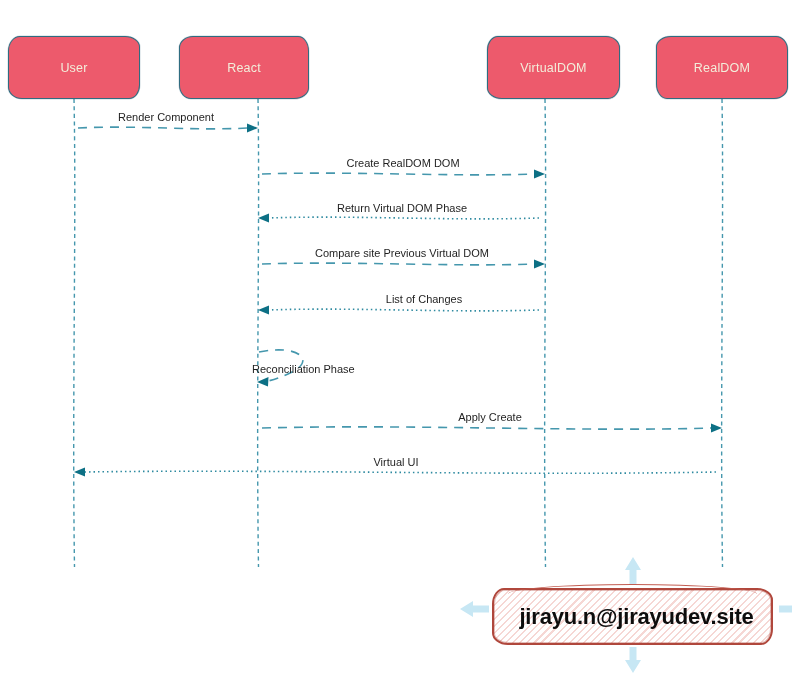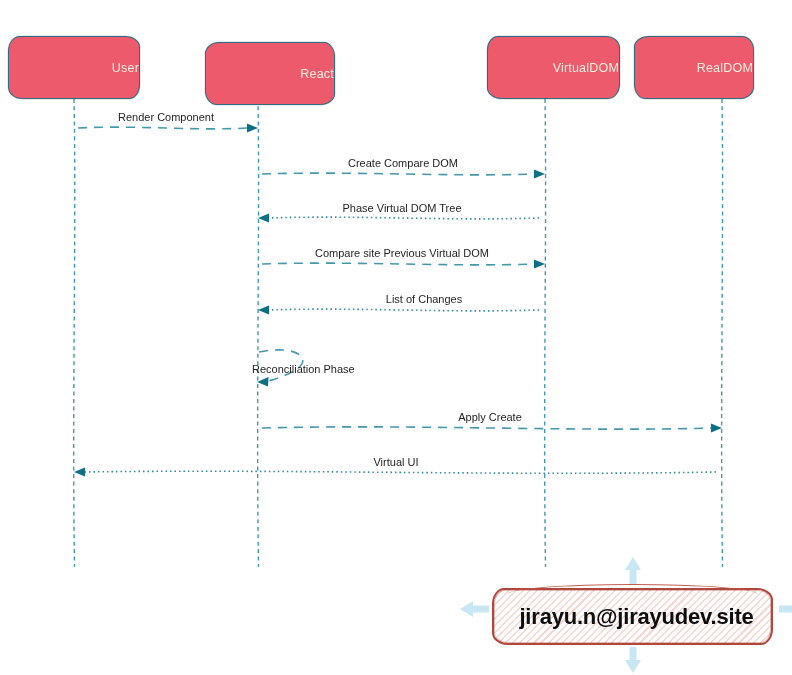--- a/index.html
+++ b/index.html
@@ -5,29 +5,29 @@
   html,body{margin:0;padding:0;background:#fff;}
   .stage{
     position:relative;width:792px;height:675px;background:#ffffff;
     overflow:hidden;font-family:"Liberation Sans",sans-serif;
   }
   .stage svg{position:absolute;left:0;top:0;}
   
   .actor{
     position:absolute;top:36px;height:63px;
     background:#ed5a6c;border:1.6px solid #2f6c80;
-    display:flex;align-items:center;justify-content:flex-end;
+    display:flex;align-items:center;justify-content:center;
     box-sizing:border-box;
     box-shadow:0 0 0 0.5px rgba(47,108,128,.25);
   }
   .actor span{color:#f3eedb;font-size:12.5px;letter-spacing:.2px;}
   .a-user{left:8px;width:132px;border-radius:12px 15px 11px 14px/15px 11px 14px 12px;}
-  .a-react{left:205px;width:130px;border-radius:14px 11px 15px 12px/12px 15px 11px 14px;margin-top:6px;}
+  .a-react{left:179px;width:130px;border-radius:14px 11px 15px 12px/12px 15px 11px 14px;}
   .a-vdom{left:479px;width:133px;border-radius:11px 14px 12px 15px/14px 12px 15px 11px;margin-left:8px;}
-  .a-rdom{left:634px;width:120px;border-radius:15px 12px 14px 11px/11px 14px 12px 15px;}
+  .a-rdom{left:656px;width:132px;border-radius:15px 12px 14px 11px/11px 14px 12px 15px;}
   
   .msg{
     position:absolute;white-space:nowrap;color:#1f1f1f;font-size:11px;
     transform:translateX(-50%);
   }
   .msg.left-anchored{transform:none;text-align:center;}
   
   .watermark{
     position:absolute;left:492px;top:588px;width:281px;height:57px;
     box-sizing:border-box;border:2.5px solid #b0473c;
@@ -104,22 +104,22 @@
     <span>React</span>
   </div>
   <div class="actor a-vdom">
     <span>VirtualDOM</span>
   </div>
   <div class="actor a-rdom">
     <span>RealDOM</span>
   </div>
 
   <div class="msg" style="left:166px;top:111px">Render Component</div>
-  <div class="msg" style="left:403px;top:157px">Create Compare DOM</div>
-  <div class="msg" style="left:402px;top:202px">Phase Virtual DOM Tree</div>
+  <div class="msg" style="left:403px;top:157px">Create RealDOM DOM</div>
+  <div class="msg" style="left:402px;top:202px">Return Virtual DOM Phase</div>
   <div class="msg" style="left:402px;top:247px">Compare site Previous Virtual DOM</div>
   <div class="msg" style="left:424px;top:293px">List of Changes</div>
   <div class="msg left-anchored" style="left:252px;top:363px">Reconciliation Phase</div>
   <div class="msg" style="left:490px;top:411px">Apply Create</div>
   <div class="msg" style="left:396px;top:456px">Virtual UI</div>
 
   <div class="watermark">
     <span>jirayu.n@jirayudev.site</span>
   </div>
 

